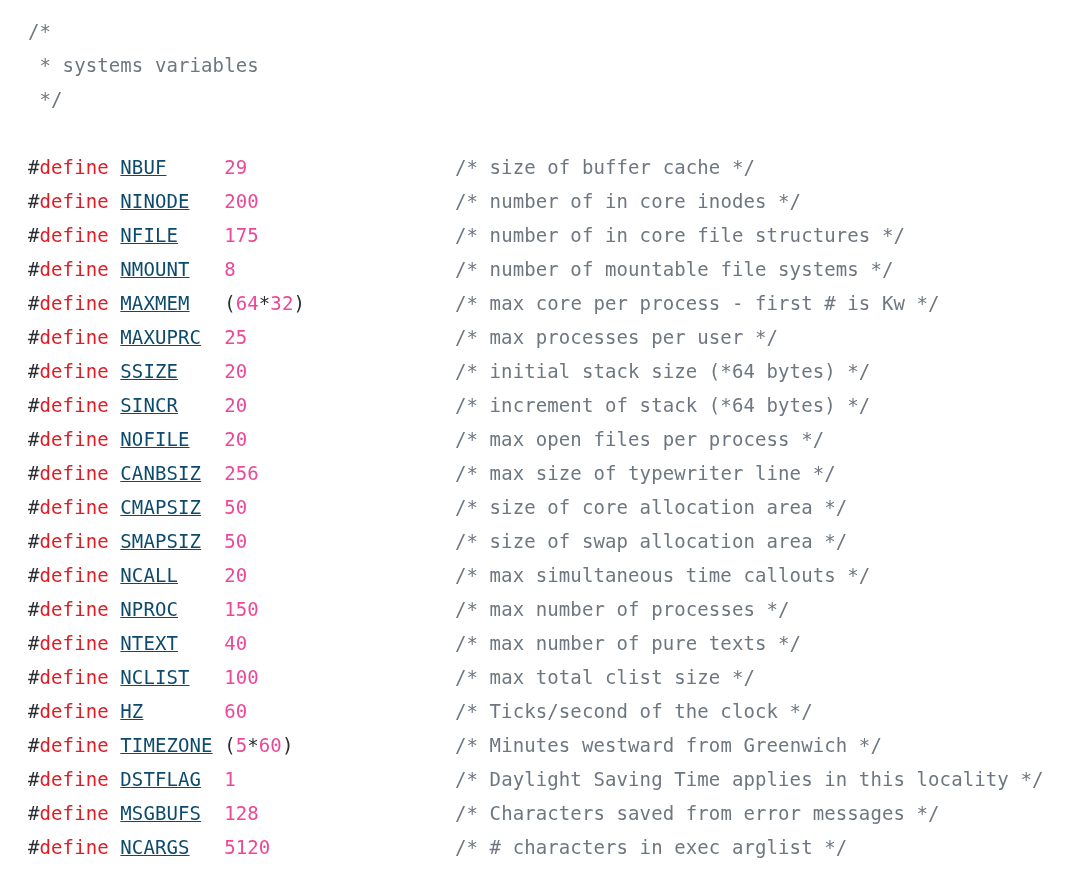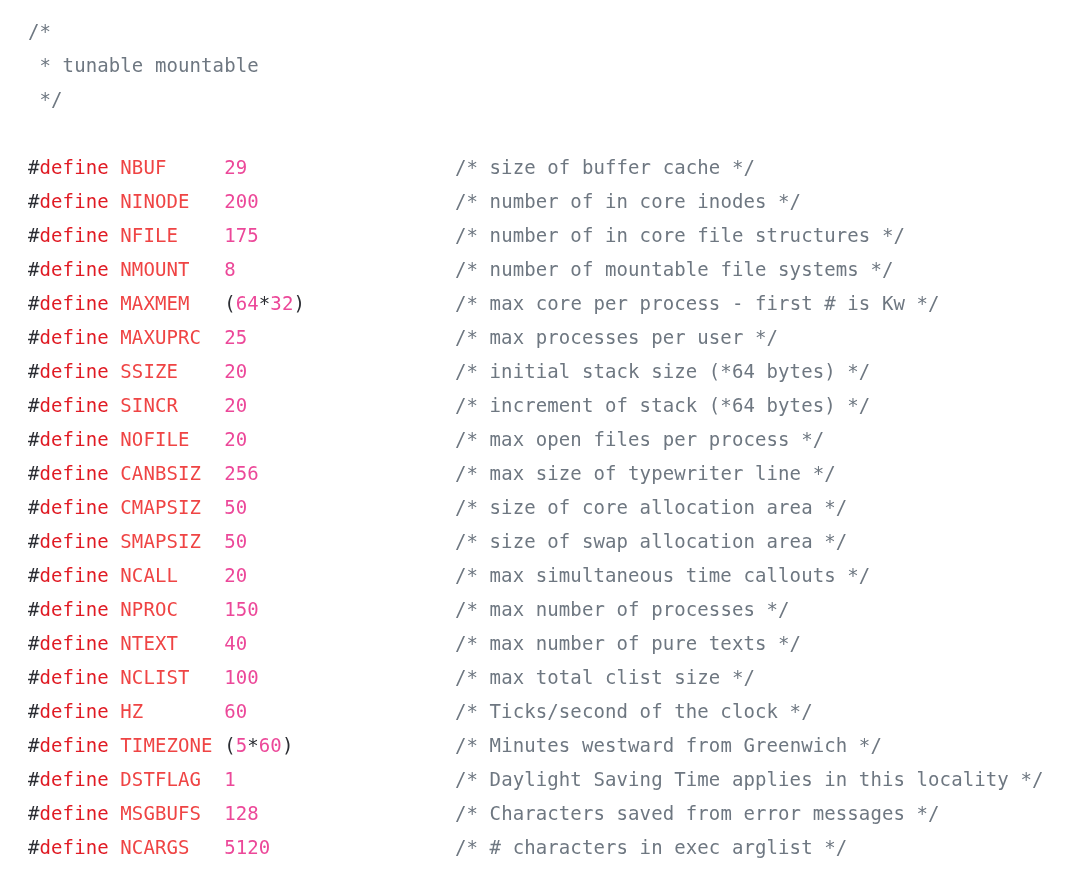--- a/index.html
+++ b/index.html
@@ -32,36 +32,36 @@
     color: #2b2d33;
   }
 
   .code-line.blank {
     height: 34px;
   }
 
   
   .tok-hash     { color: #2b2d33; }
   .tok-directive{ color: #e01b24; text-align: right; }
-  .tok-macro    { color: #ef4444; }
+  .tok-macro    { color: #0c4a6e; text-decoration: underline; }
   .tok-number   { color: #ec4899; }
   .tok-punct    { color: #2b2d33; }
   .tok-comment  { color: #6e7781; }
 
   
   .seg-decl    { display: inline-block; }
   .seg-comment { display: inline-block; }
 </style>
 </head>
 <body>
 
 <div id="code-view">
   <div id="header-block">
       <div class="code-line"><span class="tok-comment">/*</span></div>
-      <div class="code-line"><span class="tok-comment"> * tunable mountable</span></div>
+      <div class="code-line"><span class="tok-comment"> * systems variables</span></div>
       <div class="code-line"><span class="tok-comment"> */</span></div>
     </div>
   <div class="code-line blank"></div>
   <div id="define-block">
       <div class="code-line"><span class="seg-decl"><span class="tok-hash">#</span><span class="tok-directive">define</span><span class="tok-punct"> </span><span class="tok-macro">NBUF</span><span class="tok-punct">     </span><span><span class="tok-number">29</span></span><span class="tok-punct">                  </span></span><span class="tok-comment seg-comment">/* size of buffer cache */</span></div>
       <div class="code-line"><span class="seg-decl"><span class="tok-hash">#</span><span class="tok-directive">define</span><span class="tok-punct"> </span><span class="tok-macro">NINODE</span><span class="tok-punct">   </span><span><span class="tok-number">200</span></span><span class="tok-punct">                 </span></span><span class="tok-comment seg-comment">/* number of in core inodes */</span></div>
       <div class="code-line"><span class="seg-decl"><span class="tok-hash">#</span><span class="tok-directive">define</span><span class="tok-punct"> </span><span class="tok-macro">NFILE</span><span class="tok-punct">    </span><span><span class="tok-number">175</span></span><span class="tok-punct">                 </span></span><span class="tok-comment seg-comment">/* number of in core file structures */</span></div>
       <div class="code-line"><span class="seg-decl"><span class="tok-hash">#</span><span class="tok-directive">define</span><span class="tok-punct"> </span><span class="tok-macro">NMOUNT</span><span class="tok-punct">   </span><span><span class="tok-number">8</span></span><span class="tok-punct">                   </span></span><span class="tok-comment seg-comment">/* number of mountable file systems */</span></div>
       <div class="code-line"><span class="seg-decl"><span class="tok-hash">#</span><span class="tok-directive">define</span><span class="tok-punct"> </span><span class="tok-macro">MAXMEM</span><span class="tok-punct">   </span><span><span class="tok-punct">(</span><span class="tok-number">64</span><span class="tok-punct">*</span><span class="tok-number">32</span><span class="tok-punct">)</span></span><span class="tok-punct">             </span></span><span class="tok-comment seg-comment">/* max core per process - first # is Kw */</span></div>
       <div class="code-line"><span class="seg-decl"><span class="tok-hash">#</span><span class="tok-directive">define</span><span class="tok-punct"> </span><span class="tok-macro">MAXUPRC</span><span class="tok-punct">  </span><span><span class="tok-number">25</span></span><span class="tok-punct">                  </span></span><span class="tok-comment seg-comment">/* max processes per user */</span></div>

